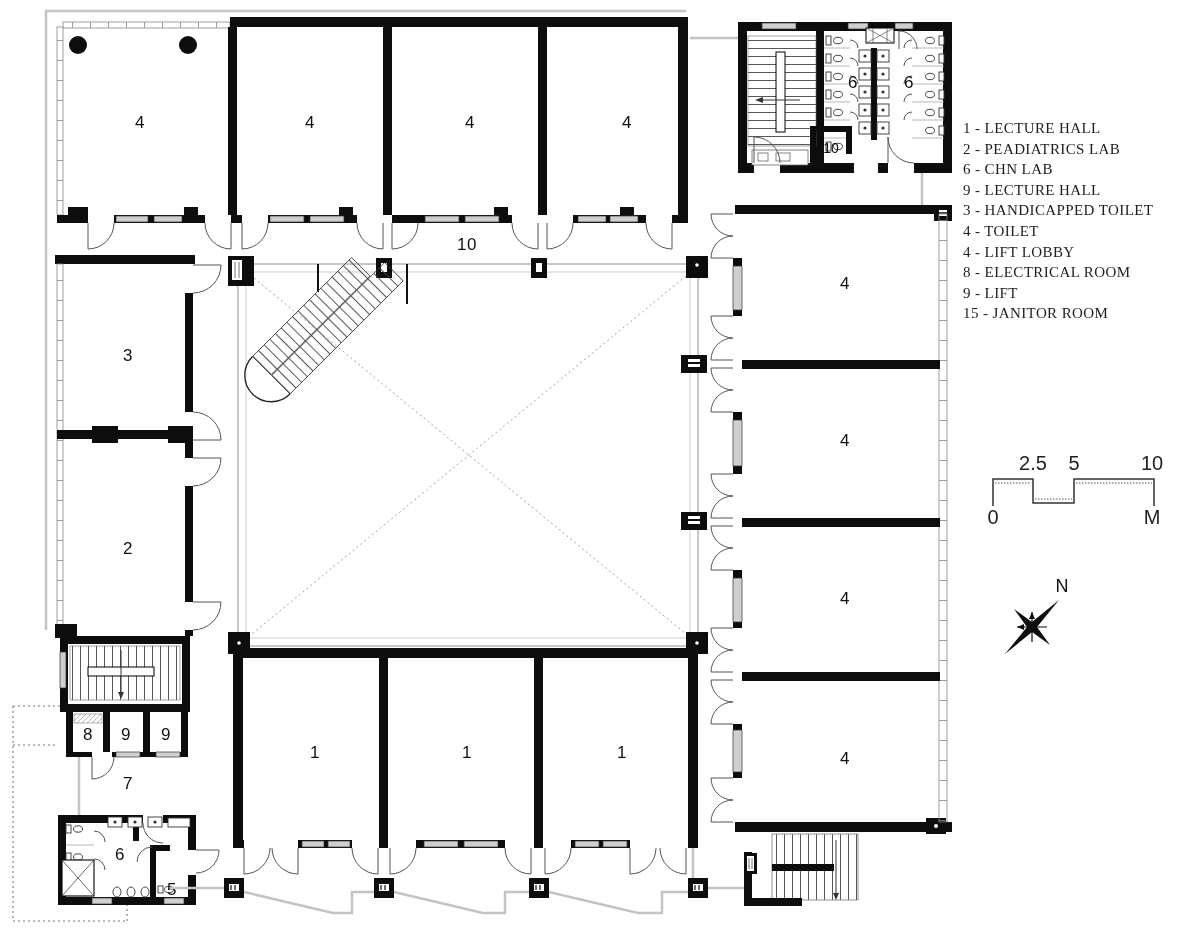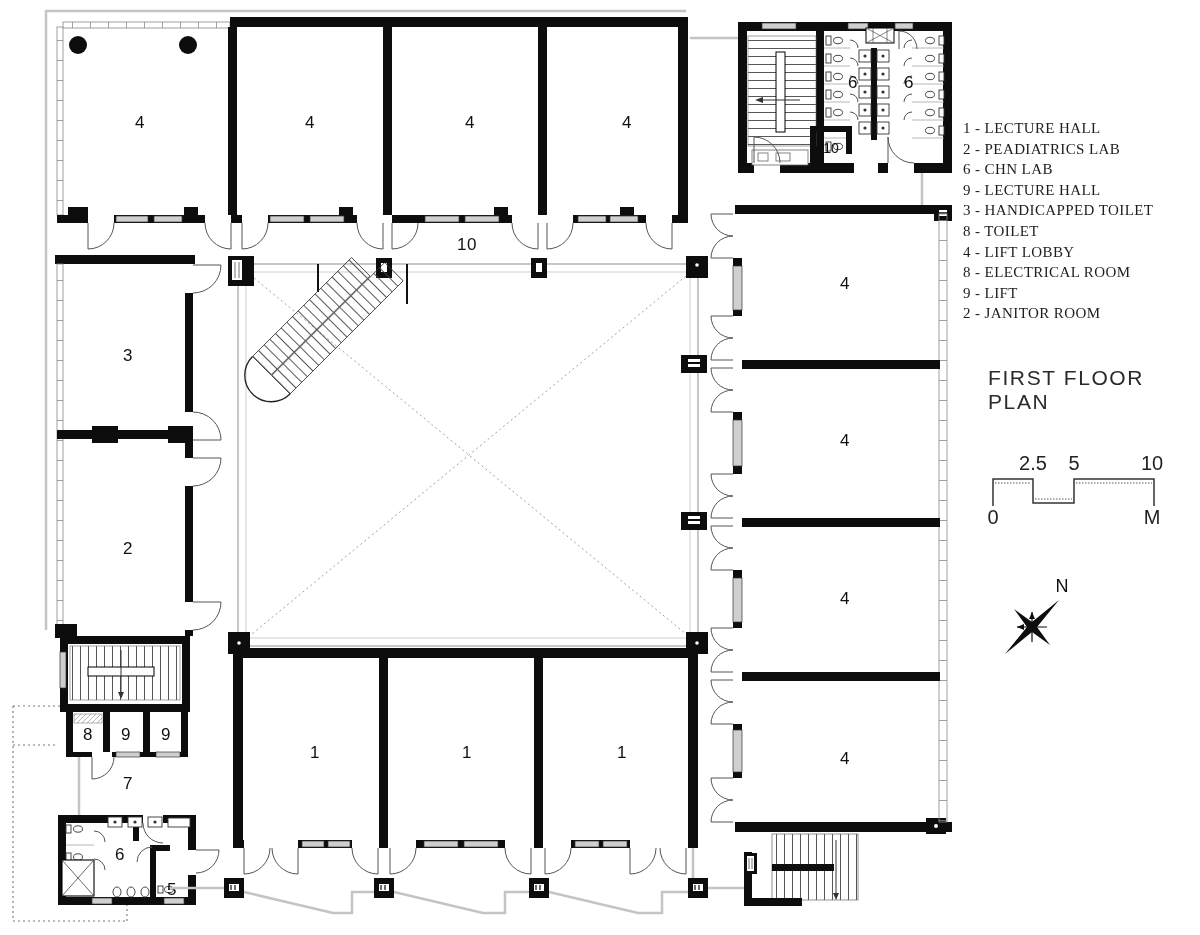--- a/index.html
+++ b/index.html
@@ -460,21 +460,20 @@
   <text class="nlab" x="1062" y="592">N</text>
 </g>
 </svg>
 
 <div class="legend">
   <div>1 - LECTURE HALL</div>
   <div>2 - PEADIATRICS LAB</div>
   <div>6 - CHN LAB</div>
   <div>9 - LECTURE HALL</div>
   <div>3 - HANDICAPPED TOILET</div>
-  <div>8 - TOILET</div>
+  <div>4 - TOILET</div>
   <div>4 - LIFT LOBBY</div>
   <div>8 - ELECTRICAL ROOM</div>
   <div>9 - LIFT</div>
-  <div>2 - JANITOR ROOM</div>
+  <div>15 - JANITOR ROOM</div>
 </div>
-<div class="title">FIRST FLOOR PLAN</div>
 
 </div>
 
 </body></html>

